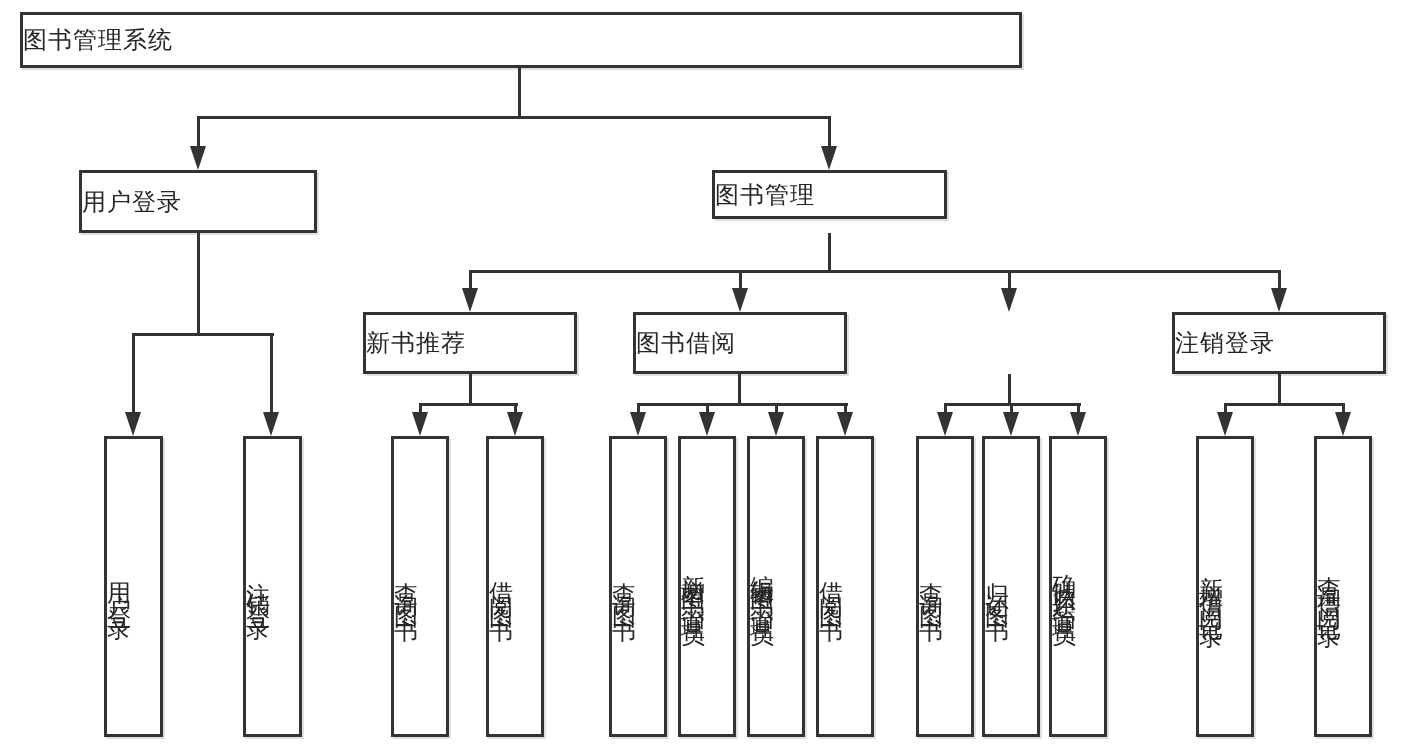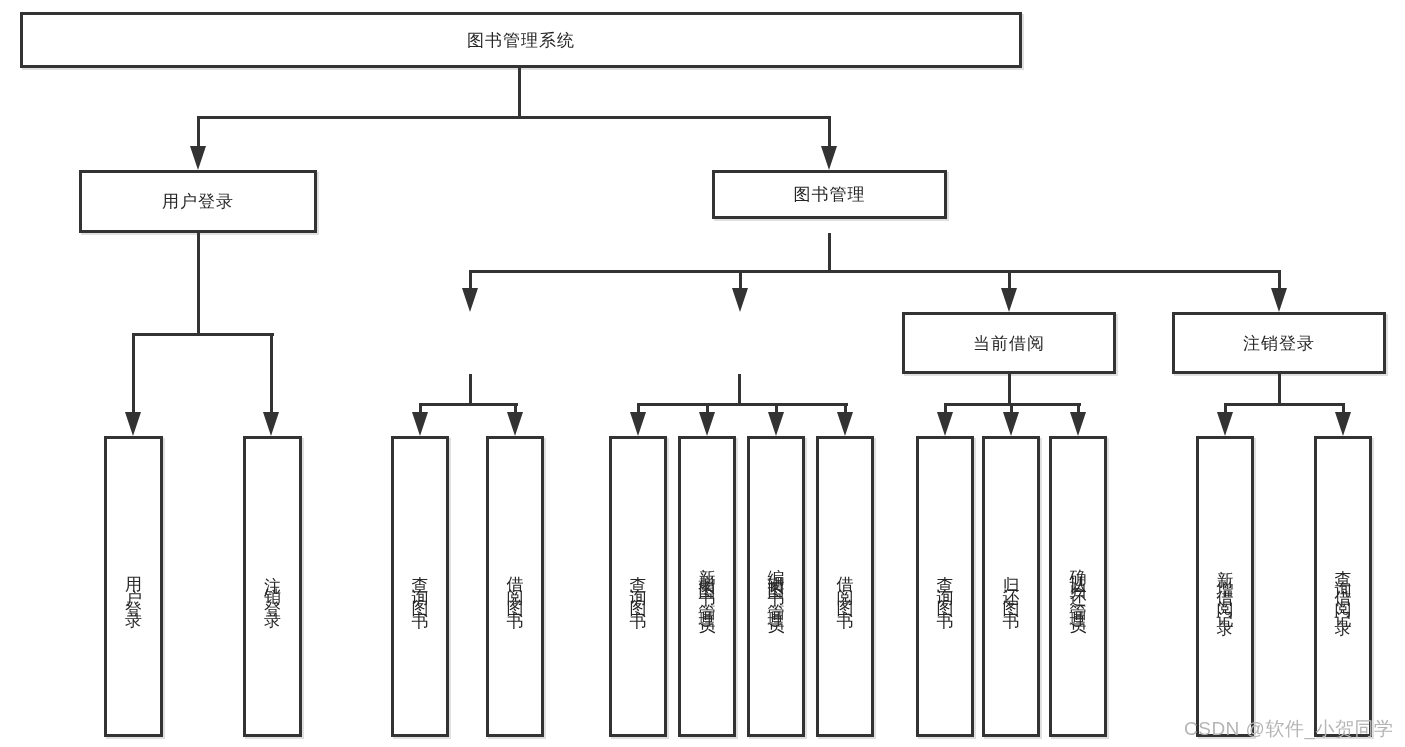--- a/index.html
+++ b/index.html
@@ -11,23 +11,23 @@
     overflow:hidden;
   }
   .box{
     position:absolute;
     box-sizing:border-box;
     background:#ffffff;
     border:3px solid #333333;
     box-shadow:2px 2px 0 rgba(0,0,0,0.12);
     display:flex;
     align-items:center;
-    justify-content:center;
+    justify-content:flex-start;
     color:#262626;
-    font-size:17px;
+    font-size:24px;
     letter-spacing:1px;
     text-align:center;
   }
   .vtext{
     writing-mode:vertical-rl;
     text-orientation:mixed;
     line-height:1;
     letter-spacing:12px;
   }
   .vtext.tight{letter-spacing:7px;}
@@ -83,22 +83,25 @@
   <div class="ln" style="left:469px;top:270px;width:812px;height:3px"></div>
   <div class="ln" style="left:469px;top:270px;width:3px;height:20px"></div>
   <div class="ar" style="left:462px;top:288px"></div>
   <div class="ln" style="left:739px;top:270px;width:3px;height:20px"></div>
   <div class="ar" style="left:732px;top:288px"></div>
   <div class="ln" style="left:1008px;top:270px;width:3px;height:20px"></div>
   <div class="ar" style="left:1001px;top:288px"></div>
   <div class="ln" style="left:1278px;top:270px;width:3px;height:20px"></div>
   <div class="ar" style="left:1271px;top:288px"></div>
 
-  <div class="box" style="left:902px;top:312px;width:214px;height:62px">
-    <span>当前借阅</span>
+  <div class="box" style="left:363px;top:312px;width:214px;height:62px">
+    <span>新书推荐</span>
+  </div>
+  <div class="box" style="left:633px;top:312px;width:214px;height:62px">
+    <span>图书借阅</span>
   </div>
   <div class="box" style="left:1172px;top:312px;width:214px;height:62px">
     <span>注销登录</span>
   </div>
 
   <div class="ln" style="left:469px;top:374px;width:3px;height:32px"></div>
   <div class="ln" style="left:419px;top:403px;width:99px;height:3px"></div>
   <div class="ln" style="left:419px;top:403px;width:3px;height:11px"></div>
   <div class="ar" style="left:412px;top:412px"></div>
   <div class="ln" style="left:514px;top:403px;width:3px;height:11px"></div>
@@ -168,15 +171,14 @@
     <span class="vtext tight">确认归还（管理员）</span>
   </div>
 
   <div class="box" style="left:1196px;top:436px;width:58px;height:301px">
     <span class="vtext mid">新增借阅记录</span>
   </div>
   <div class="box" style="left:1314px;top:436px;width:58px;height:301px">
     <span class="vtext mid">查询借阅记录</span>
   </div>
 
-  <div class="watermark">CSDN @软件_小贺同学</div>
 
 </div>
 
 </body></html>

